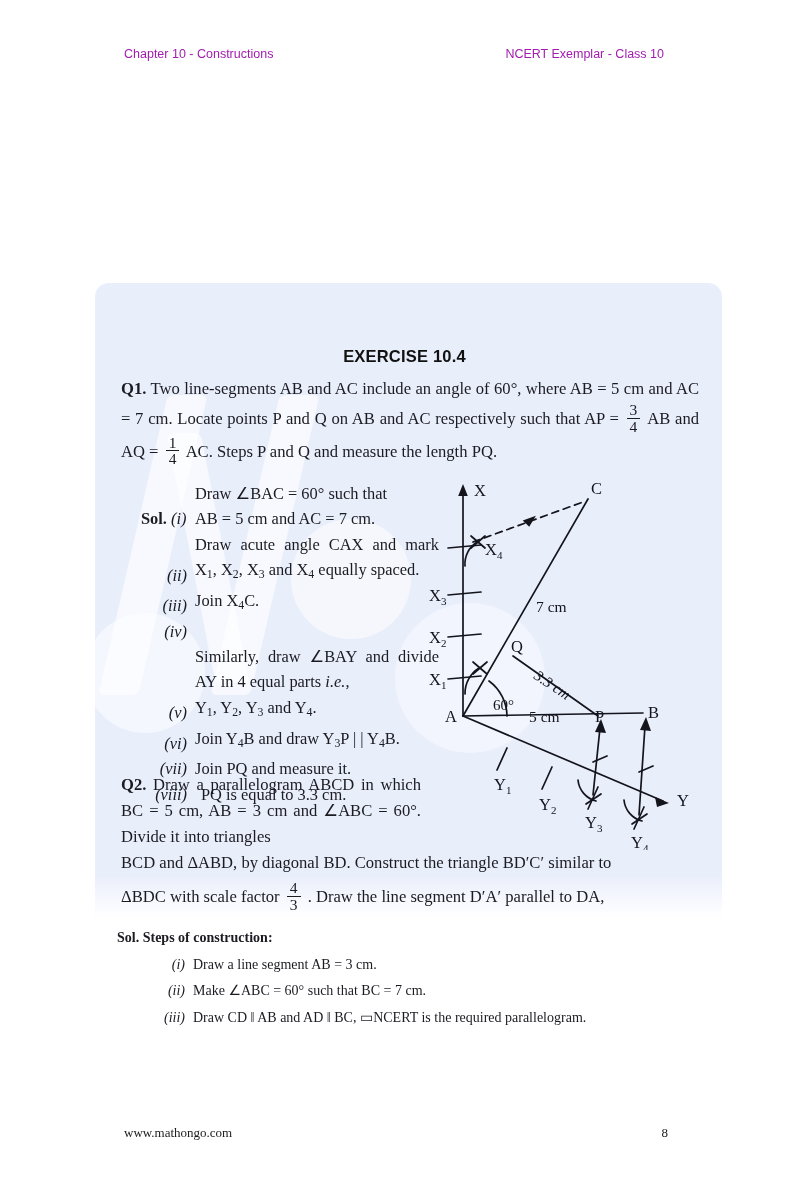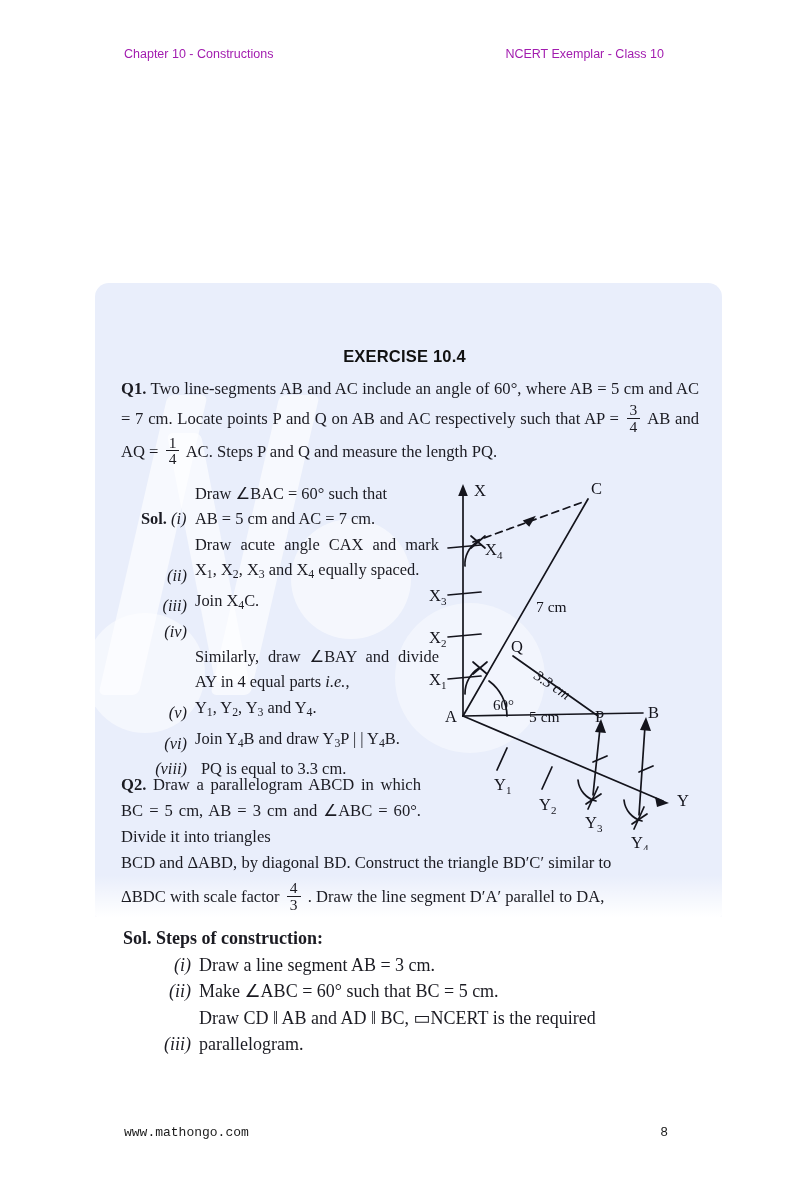--- a/index.html
+++ b/index.html
@@ -133,24 +133,24 @@
     font-size: 16.6px;
     line-height: 26px;
   }
   .q2 .narrow { width: 300px; text-align: justify; text-justify: inter-word; }
   .q2 .wide { width: 578px; text-align: justify; text-justify: inter-word; }
   .q2 .lead { font-weight: bold; }
 
   
   .after-panel {
     position: absolute;
-    left: 123px;
+    left: 117px;
     top: 925px;
     width: 580px;
-    font-size: 18px;
+    font-size: 14px;
     line-height: 26.5px;
   }
   .after-panel .sol-head { font-weight: bold; }
   .after-panel .step .rn { flex: 0 0 48px; }
 
   
   .figure {
     position: absolute;
     left: 415px;
     top: 470px;
@@ -160,21 +160,21 @@
   }
   .figure svg { display: block; }
 
   
   .footer {
     position: absolute;
     left: 124px;
     right: 124px;
     top: 1125px;
     height: 20px;
-    font-family: Liberation Mono, monospace;
+    font-family: Liberation Serif, serif;
     font-size: 13px;
     color: #1b1b1b;
     display: flex;
     justify-content: space-between;
     align-items: baseline;
   }
   .footer .pg { margin-right: 8px; }
 </style>
 </head>
 <body>
@@ -240,20 +240,24 @@
           <span class="just" style="display:block;">Similarly, draw ∠BAY and divide AY in 4 equal parts <i>i.e.</i>,</span>
           Y<sub>1</sub>, Y<sub>2</sub>, Y<sub>3</sub> and Y<sub>4</sub>.
         </div>
       </div>
 
       <div class="step">
         <div class="rn">(vi)</div>
         <div class="tx">Join Y<sub>4</sub>B and draw Y<sub>3</sub>P | | Y<sub>4</sub>B.</div>
       </div>
 
+      <div class="step">
+        <div class="rn">(vii)</div>
+        <div class="tx">Join PQ and measure it.</div>
+      </div>
 
       <div class="step">
         <div class="rn">(viii)</div>
         <div class="tx" style="padding-left:6px;">PQ is equal to 3.3 cm.</div>
       </div>
     </div>
 
     <div class="q2">
       <div class="narrow">
         <span class="lead">Q2.</span>
@@ -360,21 +364,21 @@
   <div>
     <span class="sol-head">Sol.</span>
     <span class="sol-head">Steps of construction:</span>
   </div>
   <div class="step">
     <div class="rn">(i)</div>
     <div class="tx">Draw a line segment AB = 3 cm.</div>
   </div>
   <div class="step">
     <div class="rn">(ii)</div>
-    <div class="tx">Make ∠ABC = 60° such that BC = 5 cm.</div>
+    <div class="tx">Make ∠ABC = 60° such that BC = 7 cm.</div>
   </div>
   <div class="step">
     <div class="rn">(iii)</div>
     <div class="tx">Draw CD ‖ AB and AD ‖ BC, ▭NCERT is the required parallelogram.</div>
   </div>
 </div>
 
 <div class="footer">
   <span>www.mathongo.com</span>
   <span class="pg">8</span>

